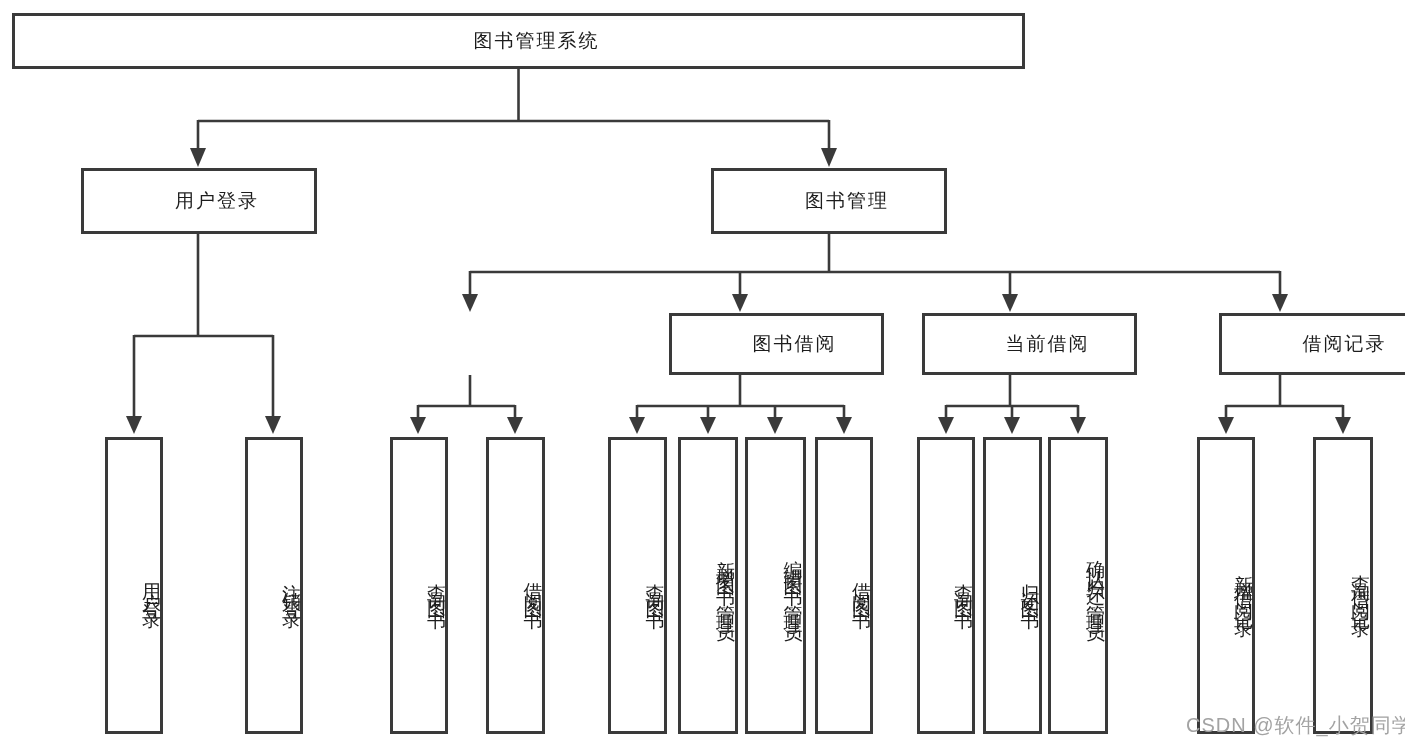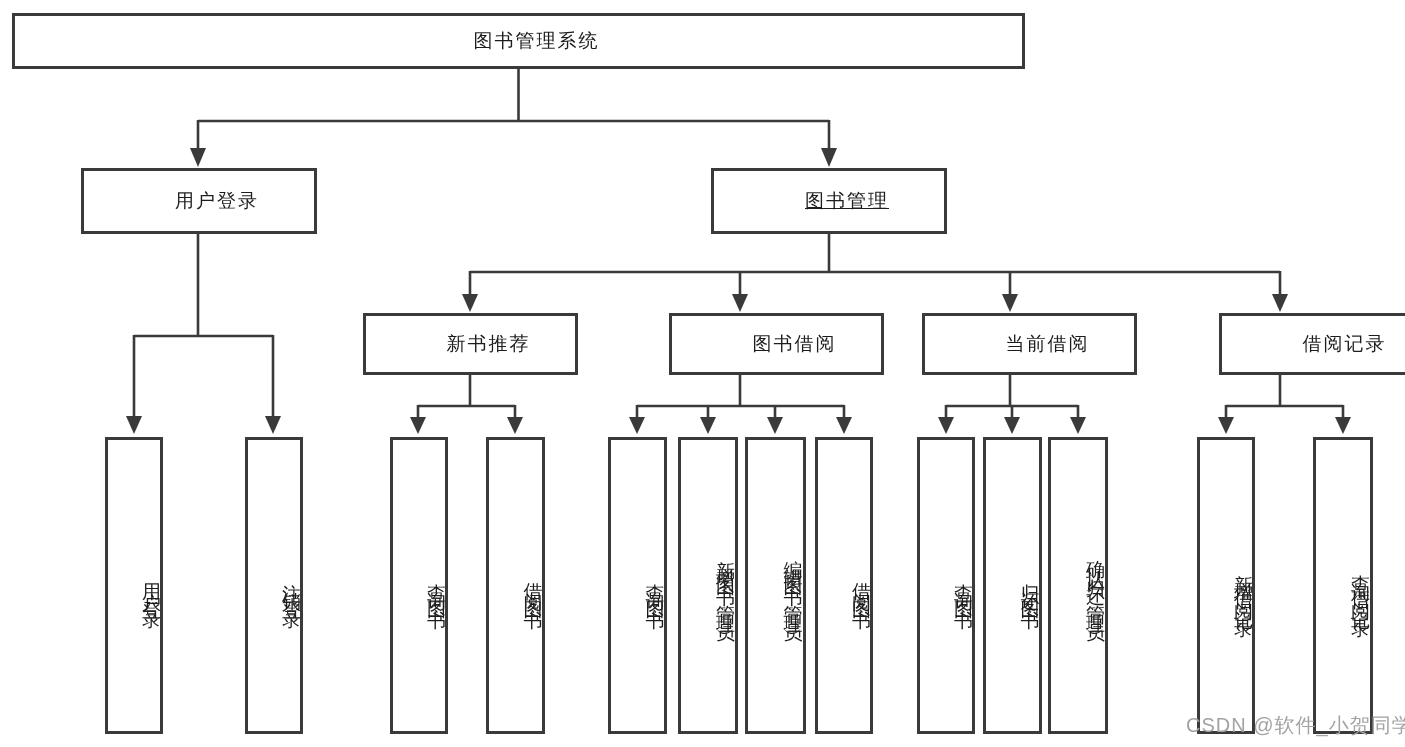--- a/index.html
+++ b/index.html
@@ -36,21 +36,21 @@
   .node.v span {
     writing-mode: vertical-rl;
     text-orientation: mixed;
     letter-spacing: 9px;
     line-height: 1;
   }
   
   .n-root       { left: 12px;   top: 13px;  width: 1013px; height: 56px; }
   
   .n-user-login { left: 81px;   top: 168px; width: 236px;  height: 66px; }
-  .n-book-mgmt  { left: 711px;  top: 168px; width: 236px;  height: 66px; text-decoration: underline; }
+  .n-book-mgmt  { left: 711px;  top: 168px; width: 236px;  height: 66px; }
   
   .lv3 { top: 313px; height: 62px; width: 215px; }
   .n-new-rec    { left: 363px; }
   .n-borrowing  { left: 633px; margin-left: 36px; }
   .n-current    { left: 903px; margin-left: 19px; }
   .n-records    { left: 1219px; }
   
   .leaf { top: 437px; height: 297px; width: 58px; }
   .n-l-login    { left: 105px; }
   .n-l-logout   { left: 245px; }
@@ -151,21 +151,20 @@
       <polygon points="1218,417 1234,417 1226,434"></polygon>
       <polygon points="1335,417 1351,417 1343,434"></polygon>
     </g>
   </svg>
 
   <div class="node h n-root">图书管理系统</div>
 
   <div class="node h n-user-login">用户登录</div>
   <div class="node h n-book-mgmt">图书管理</div>
 
-  <div class="node h lv3 n-new-rec">新书推荐</div>
   <div class="node h lv3 n-borrowing">图书借阅</div>
   <div class="node h lv3 n-current">当前借阅</div>
   <div class="node h lv3 n-records">借阅记录</div>
 
   <div class="node v leaf n-l-login">
     <span>用户登录</span>
   </div>
   <div class="node v leaf n-l-logout">
     <span>注销登录</span>
   </div>

